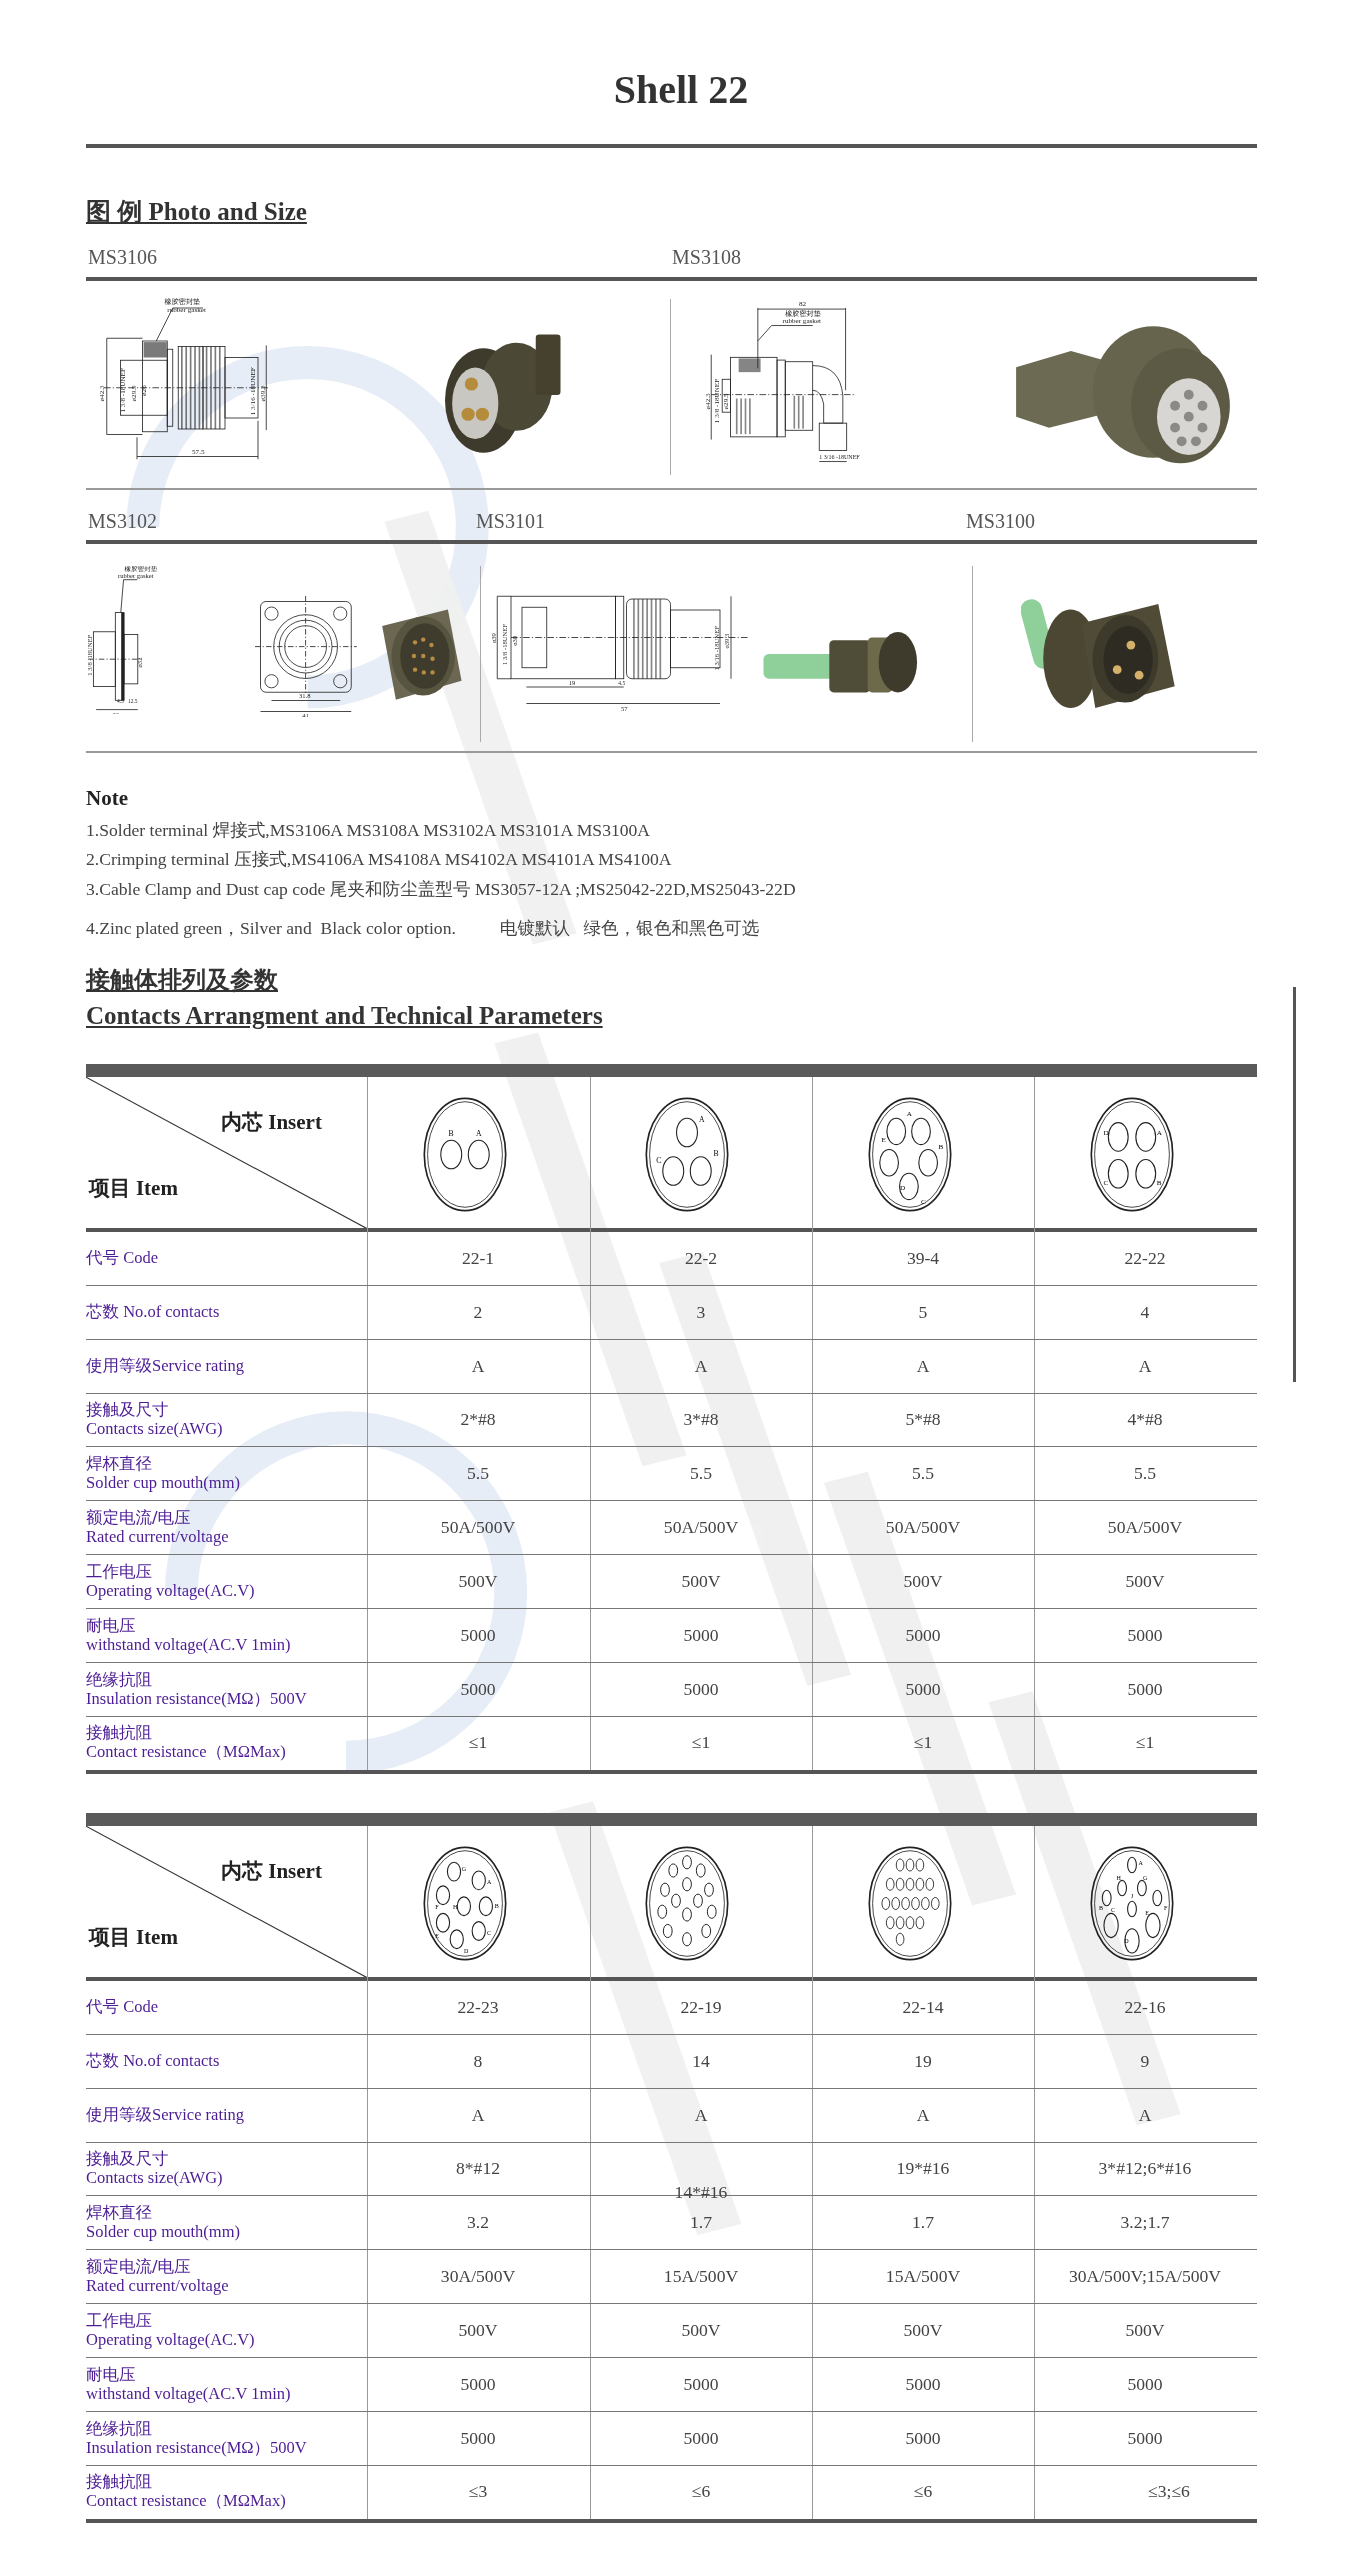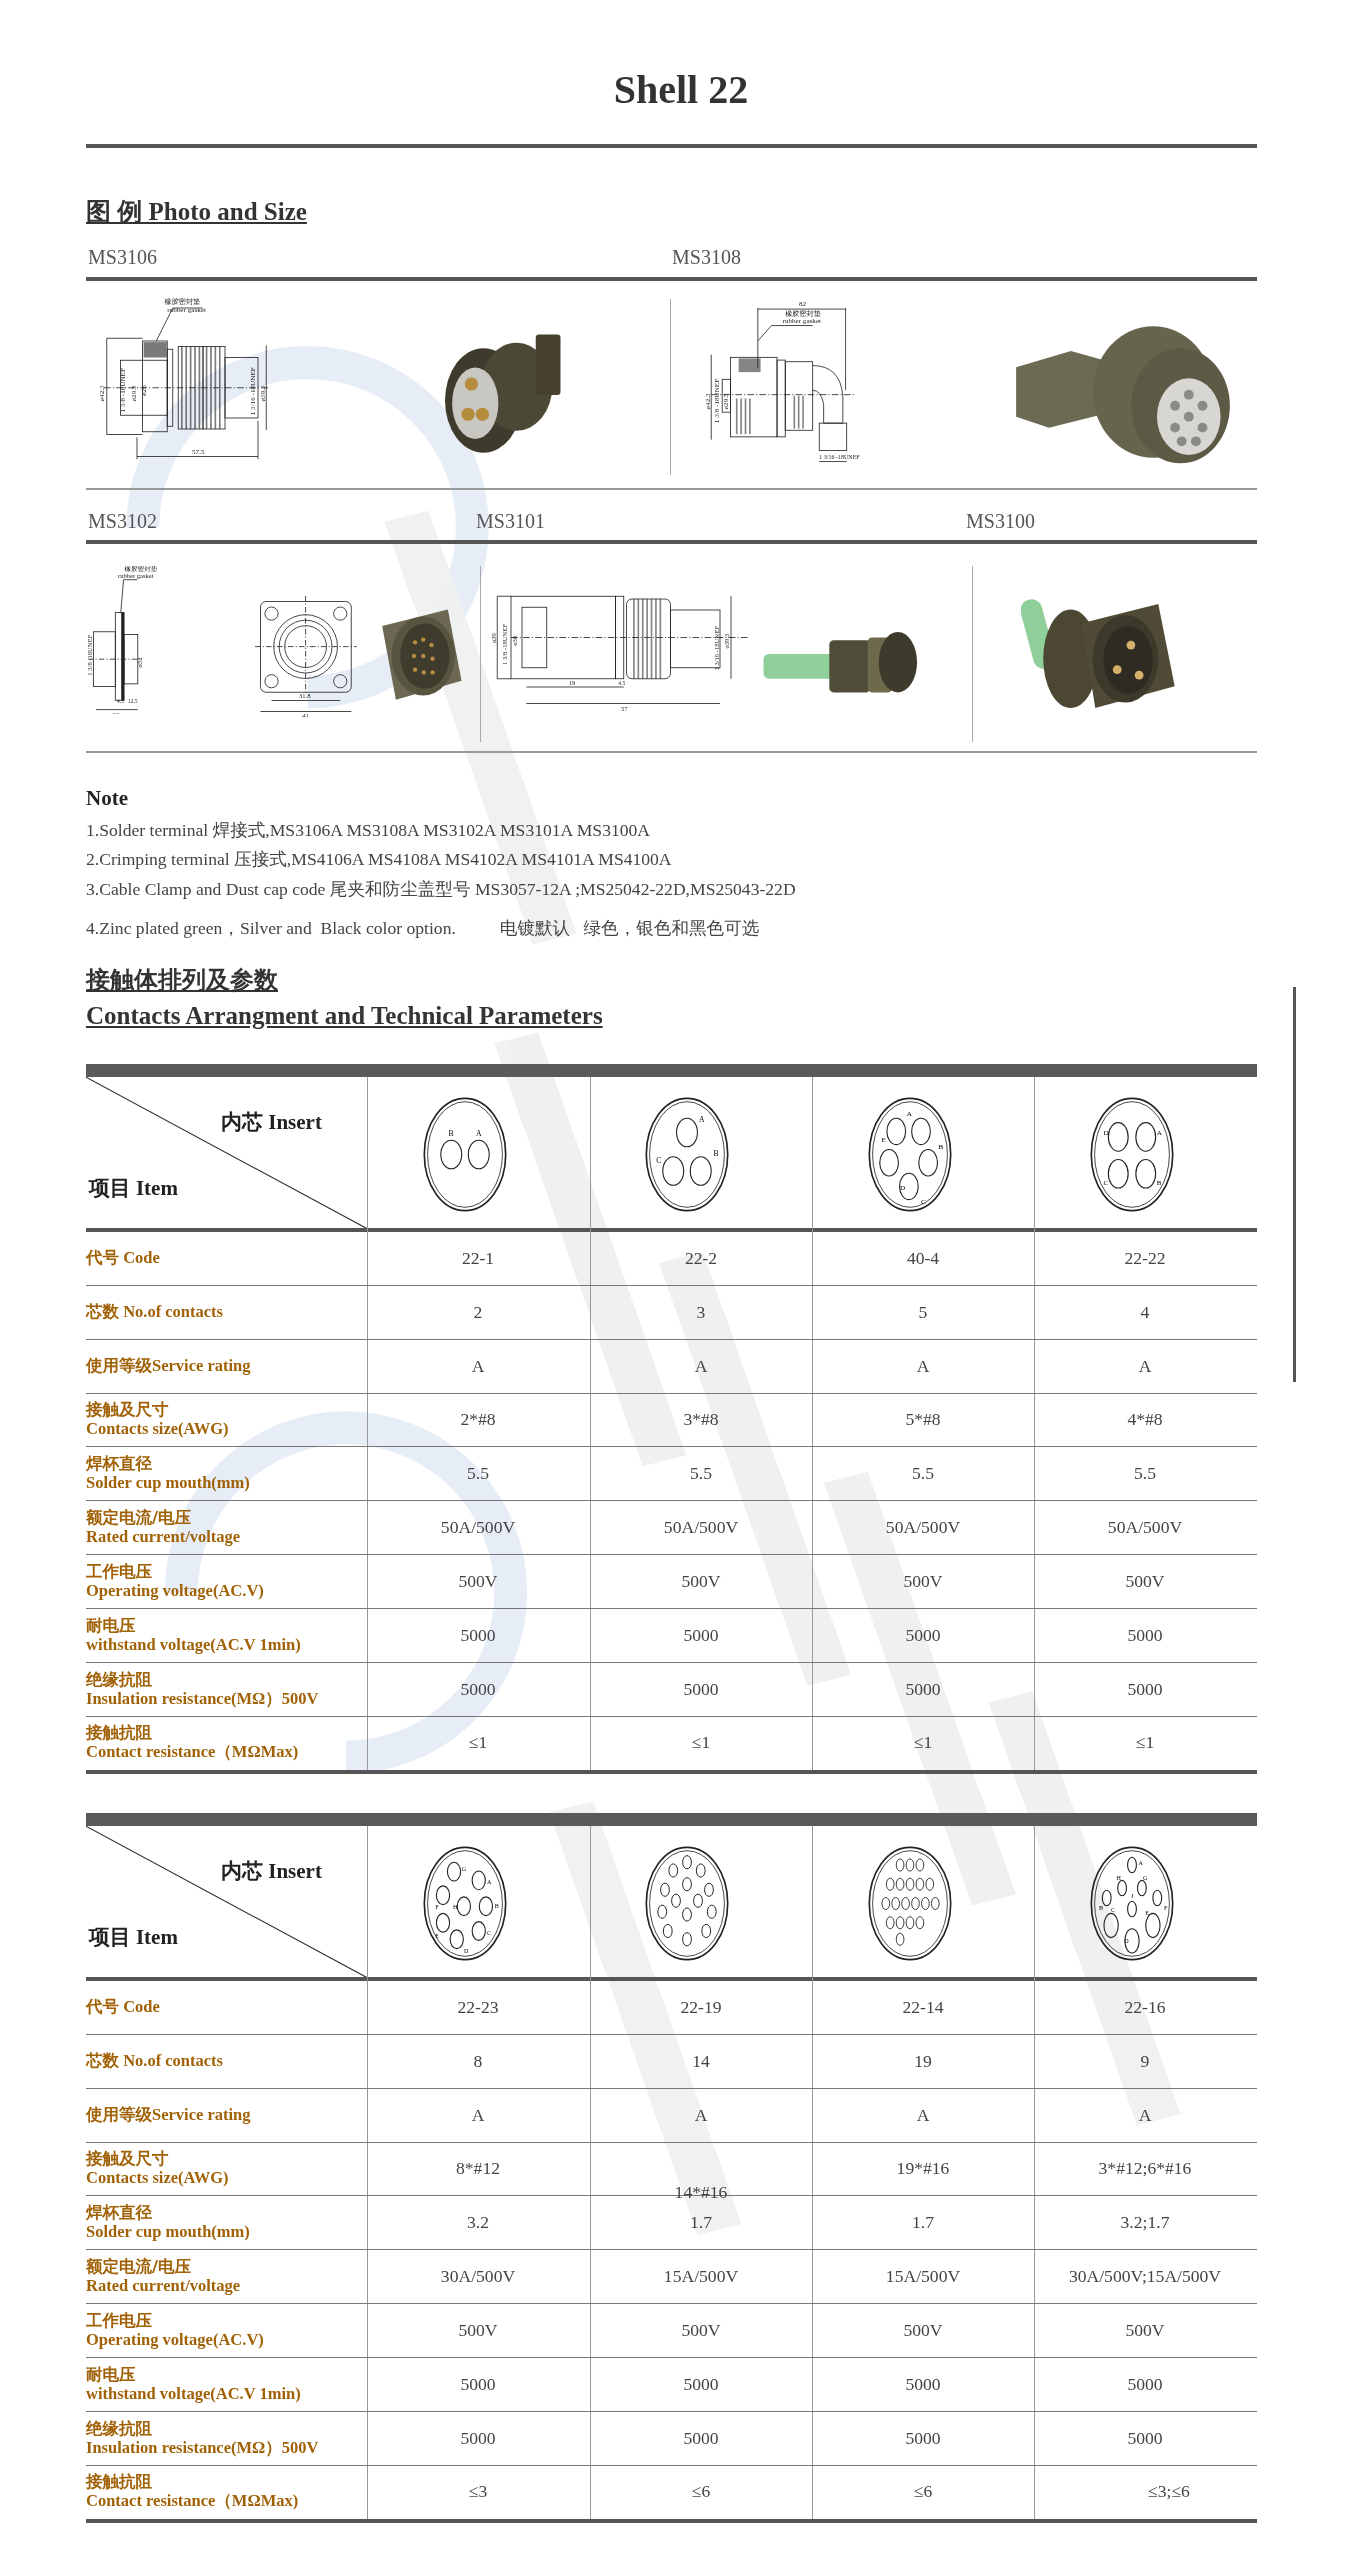--- a/index.html
+++ b/index.html
@@ -15,21 +15,21 @@
   .note-title { font-size:21px; font-weight:bold; color:#222; }
   .note-line { font-size:17.6px; color:#444; white-space:nowrap; }
   .vline { width:1.1px; background:#aaa; }
   .drawing-box { position:absolute; }
   .tbl { position:absolute; left:86px; width:1171px; }
   .tbl .topbar { position:absolute; left:0; top:0; width:1171px; height:13px; background:#5a5a5a; }
   .tbl .hdrbar { position:absolute; left:0; width:1171px; height:4.4px; background:#555; }
   .tbl .botbar { position:absolute; left:0; width:1171px; height:4.4px; background:#555; }
   .tbl .row { position:absolute; left:0; width:1171px; border-bottom:1.1px solid #777; }
   .tbl .row.last { border-bottom:none; }
-  .tbl .lbl { position:absolute; left:0; top:0; width:280px; height:100%; display:flex; flex-direction:column; justify-content:center; font-weight:bold; font-size:16.5px; color:#a16207; line-height:1.15; }
+  .tbl .lbl { position:absolute; left:0; top:0; width:280px; height:100%; display:flex; flex-direction:column; justify-content:center; font-weight:normal; font-size:16.5px; color:#4c1d95; line-height:1.15; }
   .tbl .lbl .zh { font-family:"DejaVu Sans",sans-serif; font-size:16.5px; }
   .tbl .cell { position:absolute; top:0; height:100%; width:222px; display:flex; align-items:center; justify-content:center; font-size:17.6px; color:#444; }
   .tbl .vcol { position:absolute; width:1.1px; background:#999; }
   .hdr-insert { position:absolute; font-weight:bold; font-size:21px; color:#222; }
   .insert-svg { position:absolute; }
 </style>
 </head>
 <body>
 
 <svg class="watermark" viewBox="0 0 2480 4691">
@@ -365,21 +365,21 @@
   <div class="vcol" style="left:504px; top:13px; height:695px;"></div>
   <div class="vcol" style="left:726px; top:13px; height:695px;"></div>
   <div class="vcol" style="left:948px; top:13px; height:695px;"></div>
 
   <div class="row" style="top:168px; height:53px;">
     <div class="lbl">
         <div><span class="zh">代号</span> <span>Code</span></div>
       </div>
     <div class="cell" style="left:281px;">22-1</div>
     <div class="cell" style="left:504px;">22-2</div>
-    <div class="cell" style="left:726px;">40-4</div>
+    <div class="cell" style="left:726px;">39-4</div>
     <div class="cell" style="left:948px;">22-22</div>
   </div>
   <div class="row" style="top:222px; height:53px;">
     <div class="lbl">
         <div><span class="zh">芯数</span> <span>No.of contacts</span></div>
       </div>
     <div class="cell" style="left:281px;">2</div>
     <div class="cell" style="left:504px;">3</div>
     <div class="cell" style="left:726px;">5</div>
     <div class="cell" style="left:948px;">4</div>

